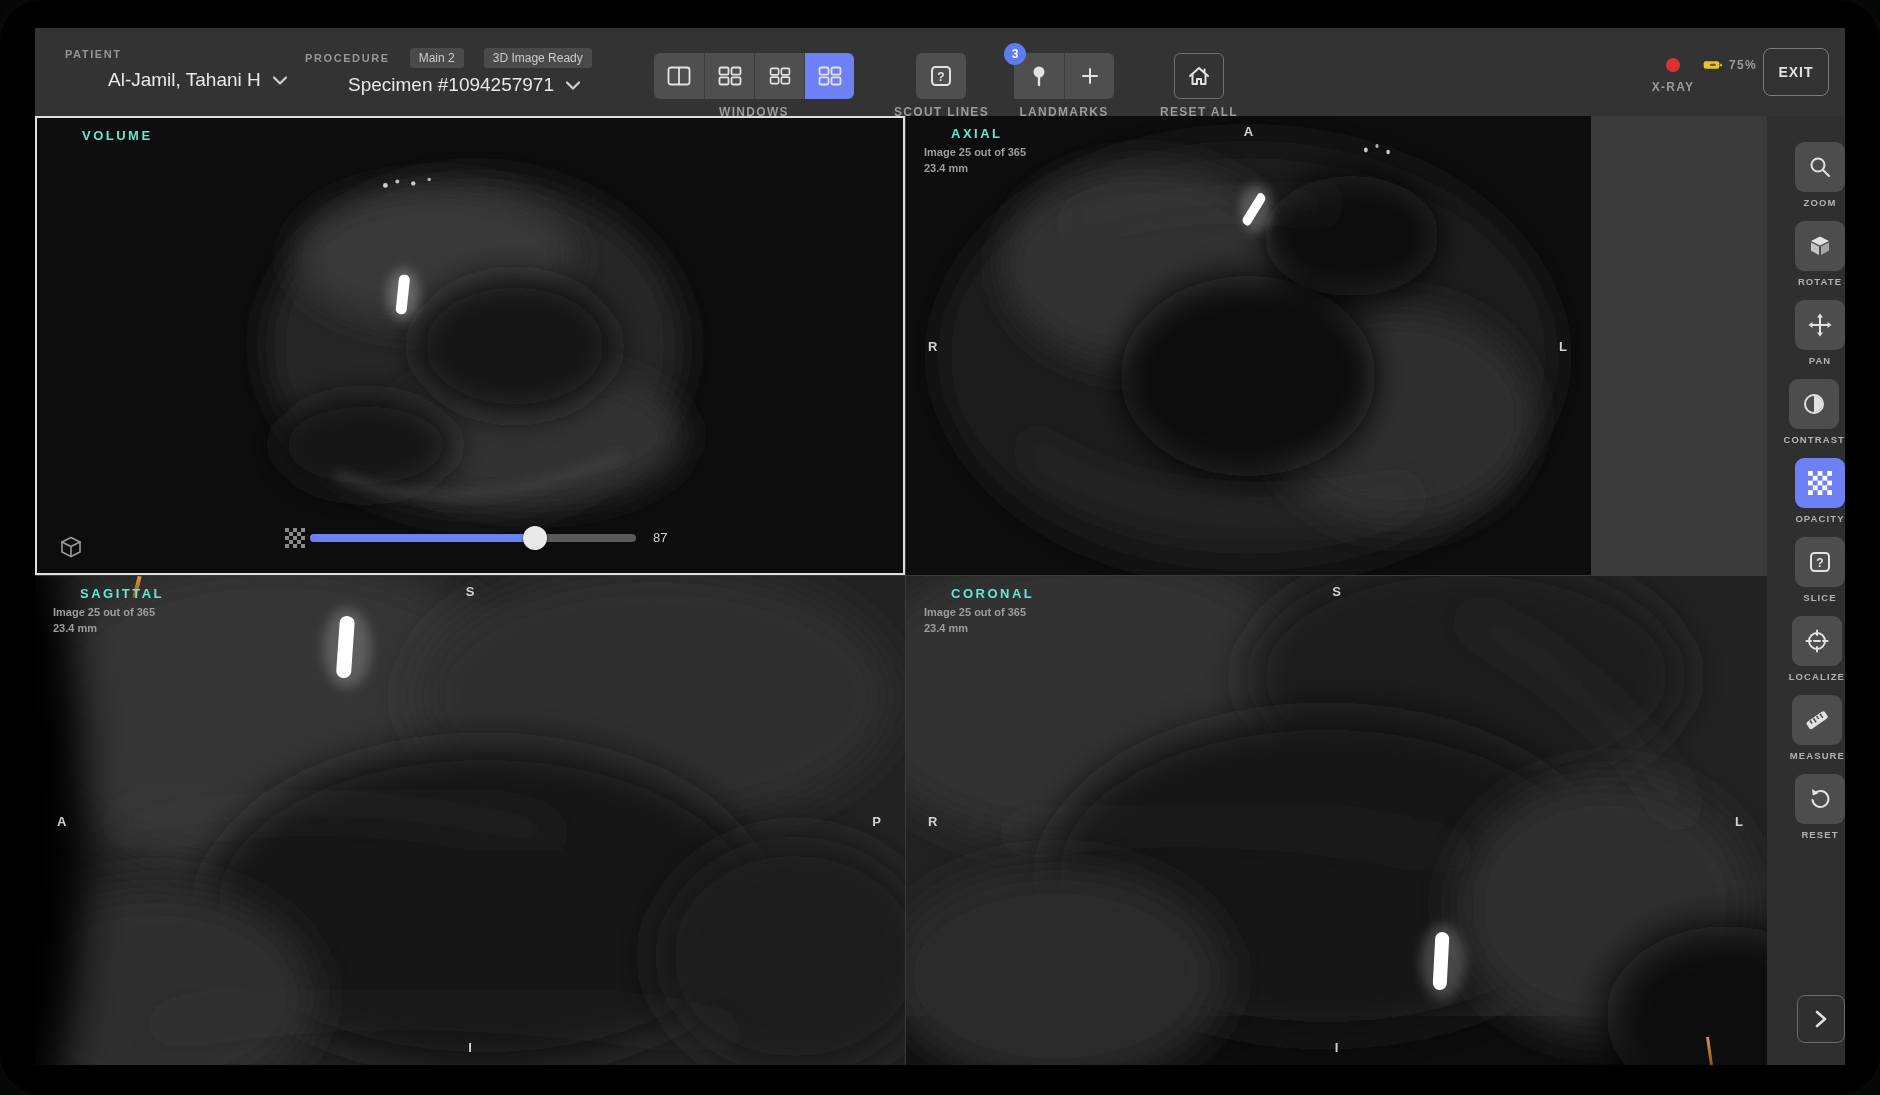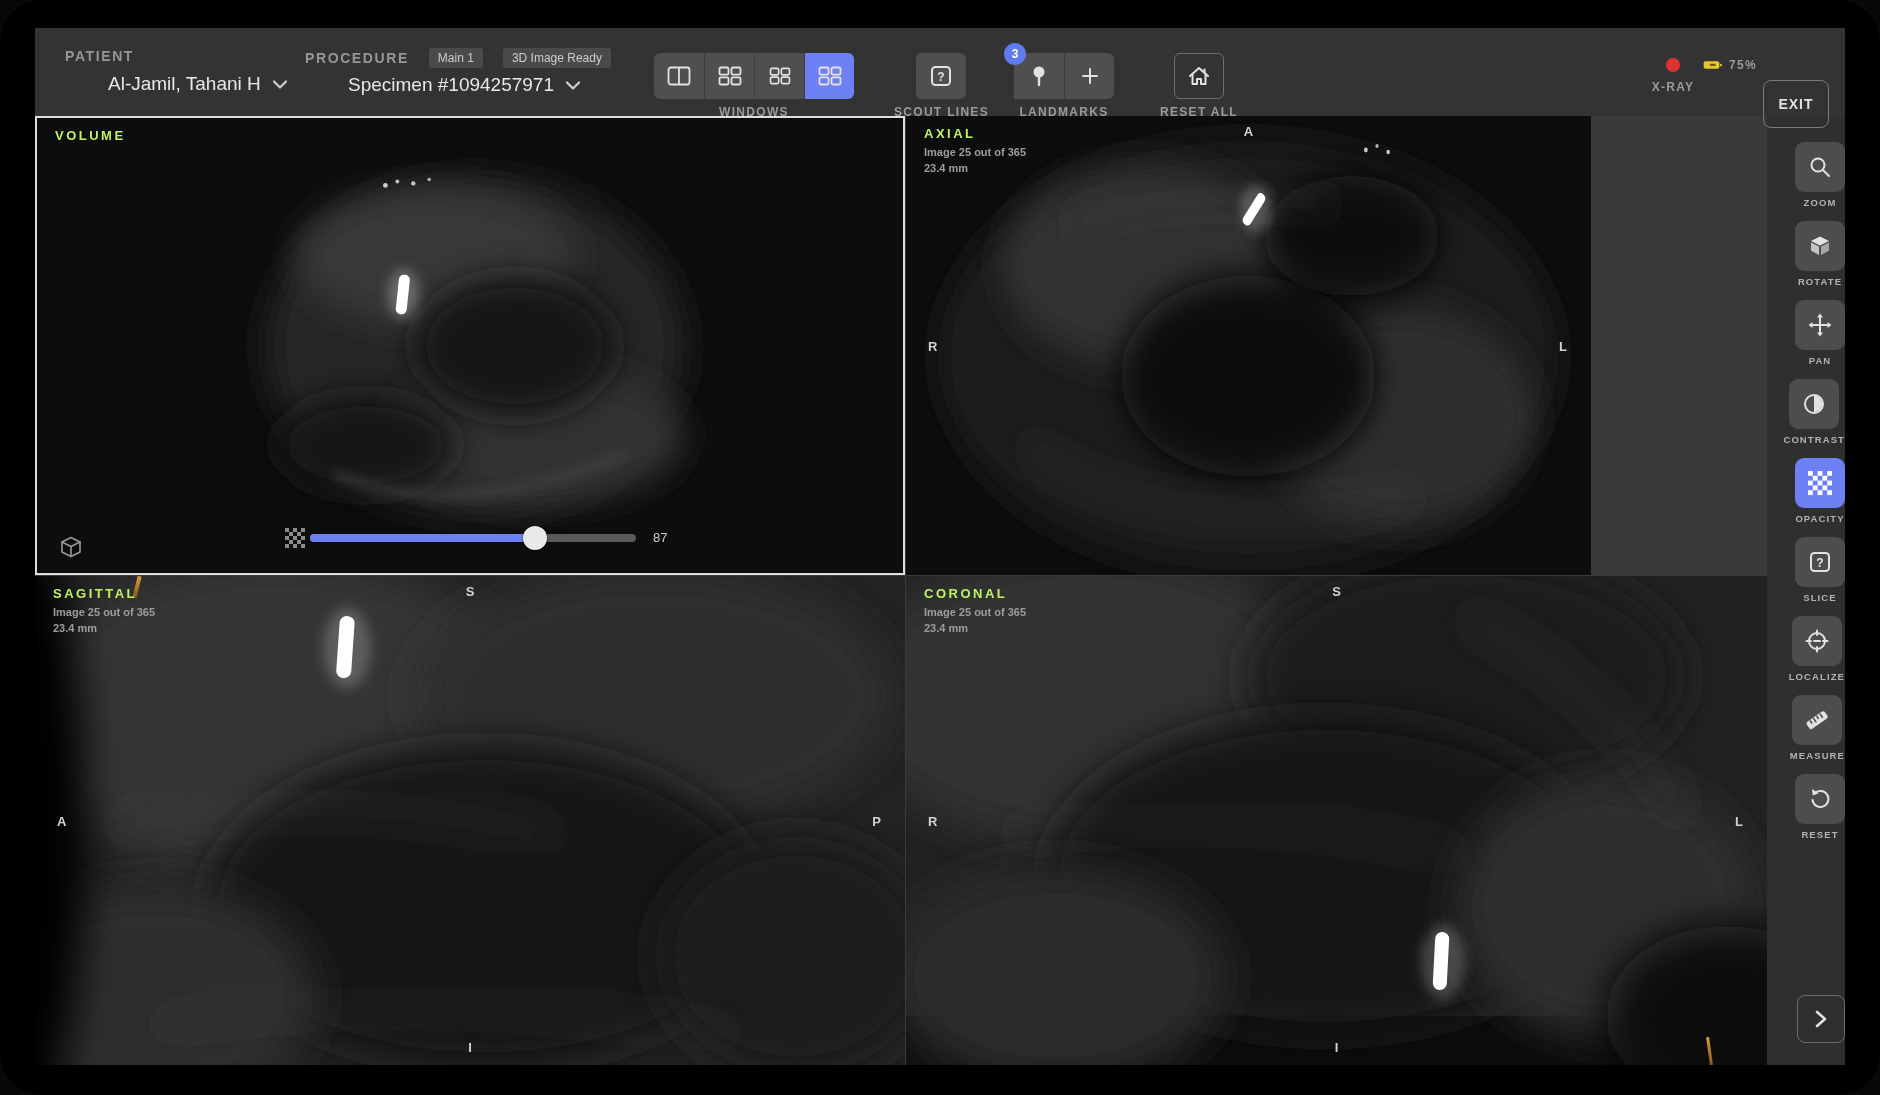--- a/index.html
+++ b/index.html
@@ -5,21 +5,21 @@
   * { margin:0; padding:0; box-sizing:border-box; }
   html,body { width:1880px; height:1095px; background:#050505; overflow:hidden;
     font-family:"Liberation Sans", sans-serif; }
   .device { position:absolute; inset:0; background:#000; border-radius:42px;
     box-shadow:0 0 40px rgba(20,40,40,.35); }
   .app { position:absolute; left:35px; top:28px; width:1810px; height:1037px;
     background:#2f2f2f; overflow:hidden; }
 
   
   .topbar { position:absolute; left:0; top:0; width:100%; height:88px; background:#333333; z-index:5; }
-  .microlabel { font-size:14px; font-weight:bold; letter-spacing:1.6px; color:#969696; }
+  .microlabel { font-size:11px; font-weight:bold; letter-spacing:1.6px; color:#969696; }
   .bigvalue { font-size:19px; color:#e8e8e8; display:flex; align-items:center; gap:12px;margin-left:43px; }
   .patient-block { position:absolute; left:30px; top:20px; display:flex; flex-direction:column; gap:9px; }
   .procedure-block { position:absolute; left:270px; top:20px; display:flex; flex-direction:column; gap:6px; }
   .proc-line { display:flex; align-items:center; gap:20px; }
   .badge { background:#4a4a4a; color:#cccccc; font-size:12px; padding:3px 9px; border-radius:3px; white-space:nowrap; }
   .chev { width:14px; height:9px; }
   .chev polyline { fill:none; stroke:#cfcfcf; stroke-width:2.2; stroke-linecap:round; stroke-linejoin:round; }
 
   .tb-group { position:absolute; top:25px; display:flex; flex-direction:column; align-items:center; }
   .tb-caption { margin-top:6px; font-size:12px; font-weight:bold; letter-spacing:1.3px; color:#9b9b9b; white-space:nowrap; }
@@ -32,33 +32,33 @@
   .sq-btn.selected { background:#6d80f4; }
   .win-icon rect { fill:none; stroke:#e3e3e3; stroke-width:1.8; }
   .count-badge { position:absolute; top:-10px; left:-10px; width:22px; height:22px; border-radius:50%;
     background:#5f7bf0; color:#fff; font-size:12px; font-weight:bold; display:flex; align-items:center; justify-content:center; z-index:3; }
   .outline-btn { background:transparent; border:1px solid #6e6e6e; border-radius:6px; }
 
   .xray-block { position:absolute; left:1608px; top:30px; width:60px; display:flex; flex-direction:column; align-items:center; gap:8px; }
   .xray-dot { width:14px; height:14px; border-radius:50%; background:#e03131; }
   .battery-block { position:absolute; left:1668px; top:30px; width:54px; display:flex; flex-direction:row; align-items:center; gap:7px; }
   .exit-btn { position:absolute; left:1728px; top:20px; width:66px; height:48px; background:transparent;
-    border:1px solid #7a7a7a; border-radius:8px; color:#e0e0e0; font-size:14px; font-weight:bold; letter-spacing:1px; cursor:pointer;margin-top:32px; }
+    border:1px solid #7a7a7a; border-radius:8px; color:#e0e0e0; font-size:14px; font-weight:bold; letter-spacing:1px; cursor:pointer; }
 
   
   .main { position:absolute; left:0; top:88px; width:1810px; height:949px; display:flex; }
   .grid { position:relative; width:1732px; height:100%; background:#3a3a3a; }
   .pane { position:absolute; background:#0d0d0d; overflow:hidden; }
   .pane-volume  { left:0; top:0; width:870px; height:459px; border:2px solid #dedede; z-index:2; }
   .pane-axial   { left:871px; top:0; width:685px; height:459px; }
   .pane-sagittal{ left:0; top:460px; width:870px; height:489px; }
   .pane-coronal { left:871px; top:460px; width:861px; height:489px; }
 
   .vp-head { position:absolute; left:18px; top:10px; z-index:4; }
-  .vp-title { font-size:13px; font-weight:bold; letter-spacing:2.5px; color:#bef264; }
+  .vp-title { font-size:13px; font-weight:bold; letter-spacing:2.5px; color:#5eead4;margin-left:27px; }
   .vp-meta { margin-top:4px; font-size:11px; font-weight:bold; color:#9d9d9d; line-height:1.45; }
   .orient { position:absolute; color:#d2d2d2; font-size:13px; font-weight:bold; z-index:4; }
   .orient.top { top:8px; left:50%; transform:translateX(-50%); }
   .orient.bottom { bottom:10px; left:50%; transform:translateX(-50%); }
   .orient.left { left:22px; top:50%; transform:translateY(-50%); }
   .orient.right { right:24px; top:50%; transform:translateY(-50%); }
   .scan { position:absolute; inset:0; width:100%; height:100%; }
 
   
   .vol-slider { position:absolute; left:0; bottom:22px; width:100%; height:26px; z-index:4; }
@@ -98,21 +98,21 @@
         <span>Al-Jamil, Tahani H</span>
         <svg class="chev" viewBox="0 0 14 9">
             <polyline points="1,1.5 7,7.5 13,1.5"></polyline>
           </svg>
       </span>
     </div>
 
     <div class="procedure-block">
       <span class="proc-line">
         <span class="microlabel">PROCEDURE</span>
-        <span class="badge">Main 1</span>
+        <span class="badge">Main 2</span>
         <span class="badge">3D Image Ready</span>
       </span>
       <span class="bigvalue">
         <span>Specimen #1094257971</span>
         <svg class="chev" viewBox="0 0 14 9">
             <polyline points="1,1.5 7,7.5 13,1.5"></polyline>
           </svg>
       </span>
     </div>
 

